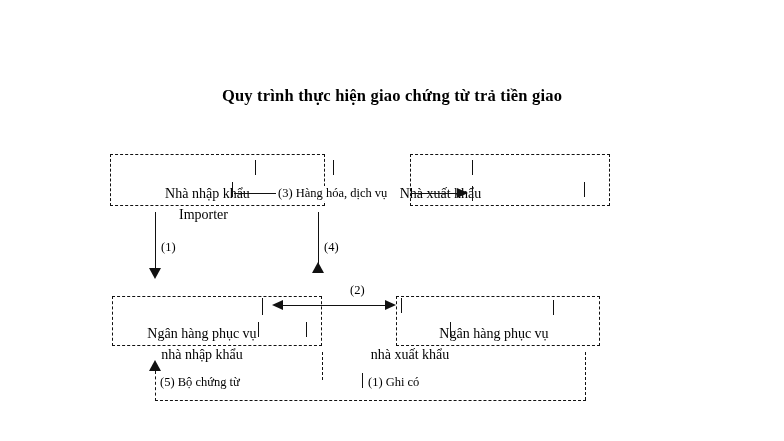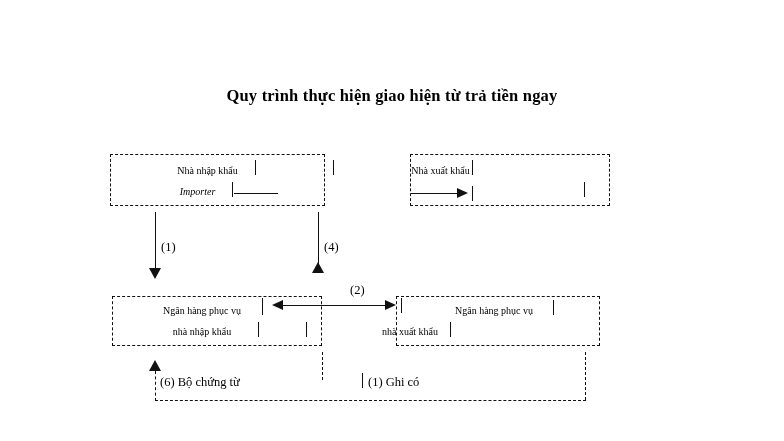--- a/index.html
+++ b/index.html
@@ -31,24 +31,25 @@
   }
   
   .box {
     position: absolute;
     border: 1px dashed #111111;
     box-sizing: border-box;
     background: transparent;
   }
   .box-text {
     position: absolute;
-    font-size: 10px;
+    font-size: 14px;
     line-height: 21px;
     white-space: nowrap;
     text-align: center;
+    margin-top: 23px;
   }
   
   .hline {
     position: absolute;
     height: 0;
     border-top: 1.3px solid #111111;
   }
   .hline-dash {
     position: absolute;
     height: 0;
@@ -104,35 +105,36 @@
     width: 0;
     border-left: 1.3px solid #111111;
     height: 15px;
   }
 </style>
 </head>
 <body>
 
 <div id="canvas">
 
-  <div class="title">Quy trình thực hiện giao hiện từ trả tiền ngay</div>
+  <div class="title">Quy trình thực hiện giao chứng từ trả tiền giao</div>
 
   <div class="box" style="left:110px; top:154px; width:215px; height:52px;"></div>
   <div class="box-text" style="left:110px; top:160px; width:195px;">Nhà nhập khẩu</div>
-  <div class="box-text" style="left:100px; top:181px; width:195px;font-style:italic;">Importer</div>
+  <div class="box-text" style="left:106px; top:181px; width:195px;">Importer</div>
   <div class="tick" style="left:255px; top:160px;"></div>
   <div class="tick" style="left:232px; top:182px;"></div>
 
   <div class="box" style="left:410px; top:154px; width:200px; height:52px;"></div>
   <div class="box-text" style="left:348px; top:160px; width:185px;">Nhà xuất khẩu</div>
   <div class="tick" style="left:333px; top:160px;"></div>
   <div class="tick" style="left:472px; top:160px;"></div>
   <div class="tick" style="left:584px; top:182px;"></div>
 
   <div class="hline" style="left:234px; top:193px; width:44px;"></div>
+  <div class="edge-label" style="left:276px; top:186px;">(3) Hàng hóa, dịch vụ</div>
   <div class="hline" style="left:411px; top:193px; width:48px;"></div>
   <div class="arrow-right" style="left:457px; top:188px;"></div>
   <div class="tick" style="left:472px; top:186px;"></div>
 
   <div class="vline" style="left:155px; top:212px; height:60px;"></div>
   <div class="edge-label" style="left:159px; top:240px;">(1)</div>
   <div class="arrow-down" style="left:149px; top:268px;"></div>
 
   <div class="vline" style="left:318px; top:212px; height:58px;"></div>
   <div class="edge-label" style="left:322px; top:240px;">(4)</div>
@@ -156,17 +158,17 @@
   <div class="hline" style="left:282px; top:305px; width:108px;"></div>
   <div class="arrow-right" style="left:385px; top:300px;"></div>
   <div class="tick" style="left:262px; top:298px;"></div>
   <div class="tick" style="left:401px; top:298px;"></div>
 
   <div class="vline-dash" style="left:322px; top:352px; height:28px;"></div>
   <div class="vline-dash" style="left:585px; top:352px; height:48px;"></div>
   <div class="hline-dash" style="left:155px; top:400px; width:431px;"></div>
   <div class="vline-dash" style="left:155px; top:371px; height:30px;"></div>
   <div class="arrow-up" style="left:149px; top:360px;"></div>
-  <div class="edge-label" style="left:158px; top:375px;">(6) Bộ chứng từ</div>
+  <div class="edge-label" style="left:158px; top:375px;">(5) Bộ chứng từ</div>
   <div class="edge-label" style="left:366px; top:375px;">(1) Ghi có</div>
   <div class="tick" style="left:362px; top:373px;"></div>
 
 </div>
 
 </body></html>

